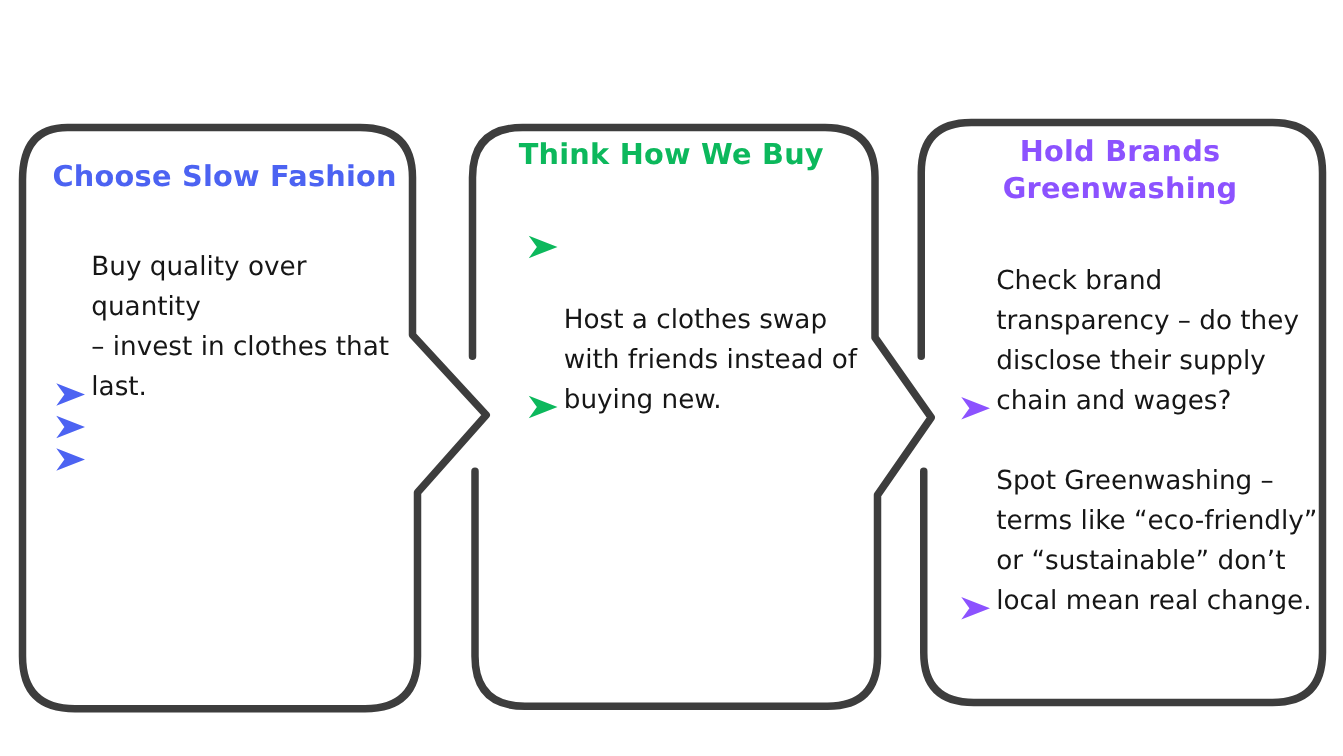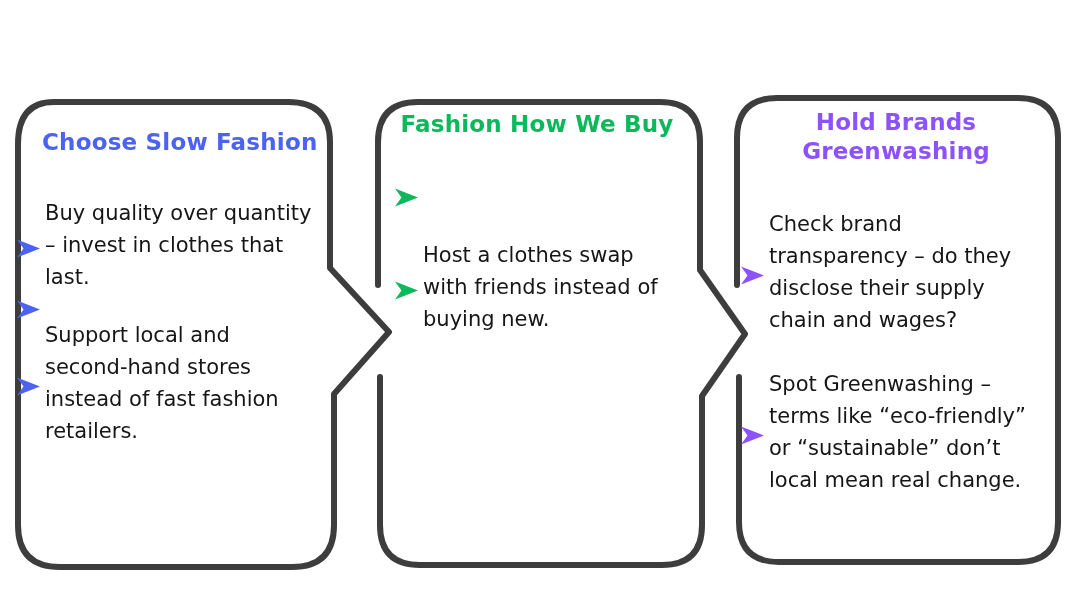--- a/index.html
+++ b/index.html
@@ -32,21 +32,22 @@
     line-height: 29px;
     color: var(--accent, #333333);
     letter-spacing: 0.2px;
   }
   .title-left   { text-align: left; padding-left: 26px; }
   .title-center { text-align: center; }
   .bullets { margin-top: 40px; }
   .bullets-spaced .bullet { margin-bottom: 32px; }
   .bullet {
     display: flex;
-    align-items: center;
+    align-items: flex-end;
+    margin-left: 28px;
   }
   .bullet-arrow {
     flex: 0 0 auto;
     width: 25px;
     height: 19px;
     margin-top: 7px;
     margin-right: 4px;
     color: var(--accent, #333333);
   }
   .bullet-arrow svg { display: block; width: 100%; height: 100%; }
@@ -94,30 +95,26 @@
               <polygon points="1,0.5 24,9.5 1,18.5 7.5,9.5" fill="currentColor"></polygon>
             </svg>
         </span>
       </div>
       <div class="bullet">
         <span class="bullet-arrow">
           <svg viewBox="0 0 25 19">
               <polygon points="1,0.5 24,9.5 1,18.5 7.5,9.5" fill="currentColor"></polygon>
             </svg>
         </span>
-        <span class="bullet-text">Support local and
-second-hand stores
-instead of fast fashion
-retailers.</span>
       </div>
     </div>
   </div>
 
   <div class="card-content" id="card-1" style="--accent: #0cb85c;">
-    <div class="card-title title-center">Fashion How We Buy</div>
+    <div class="card-title title-center">Think How We Buy</div>
     <div class="bullets bullets-spaced">
       <div class="bullet">
         <span class="bullet-arrow">
           <svg viewBox="0 0 25 19">
               <polygon points="1,0.5 24,9.5 1,18.5 7.5,9.5" fill="currentColor"></polygon>
             </svg>
         </span>
       </div>
       <div class="bullet">
         <span class="bullet-arrow">

